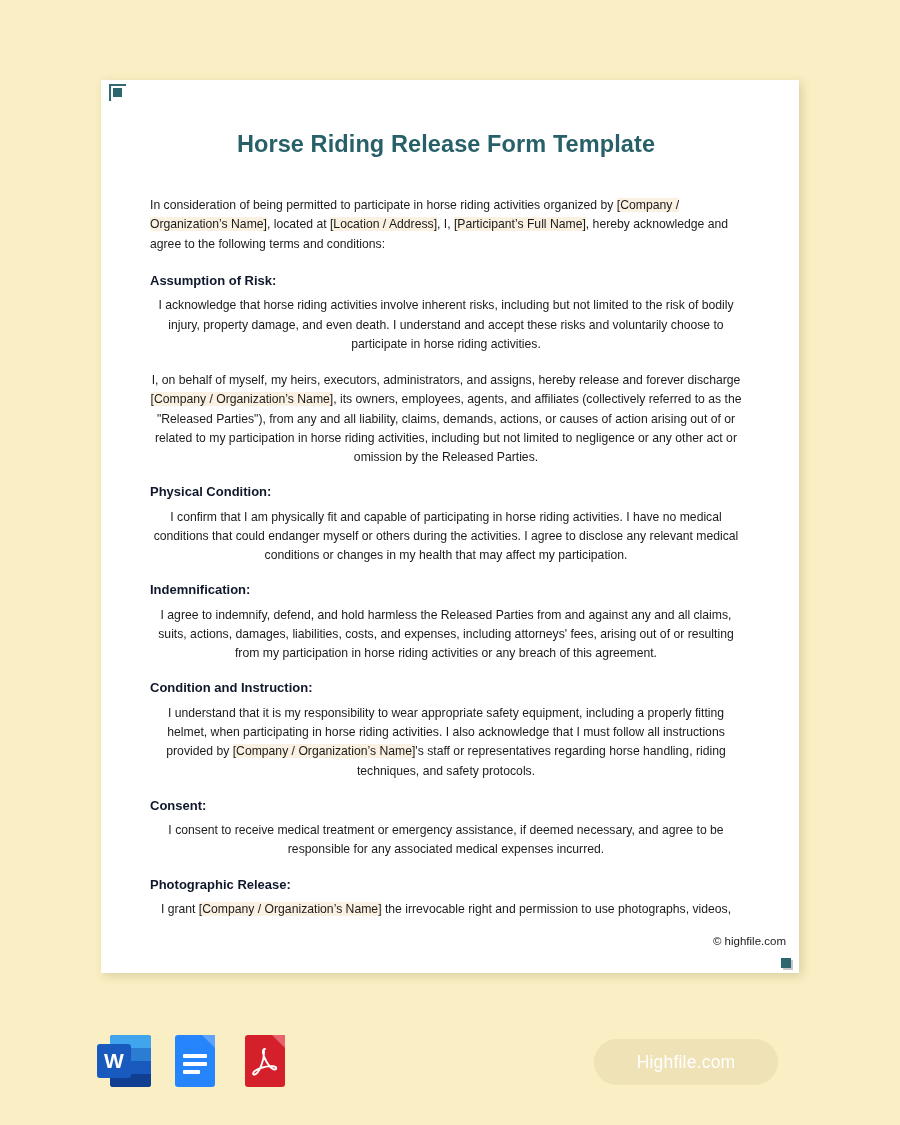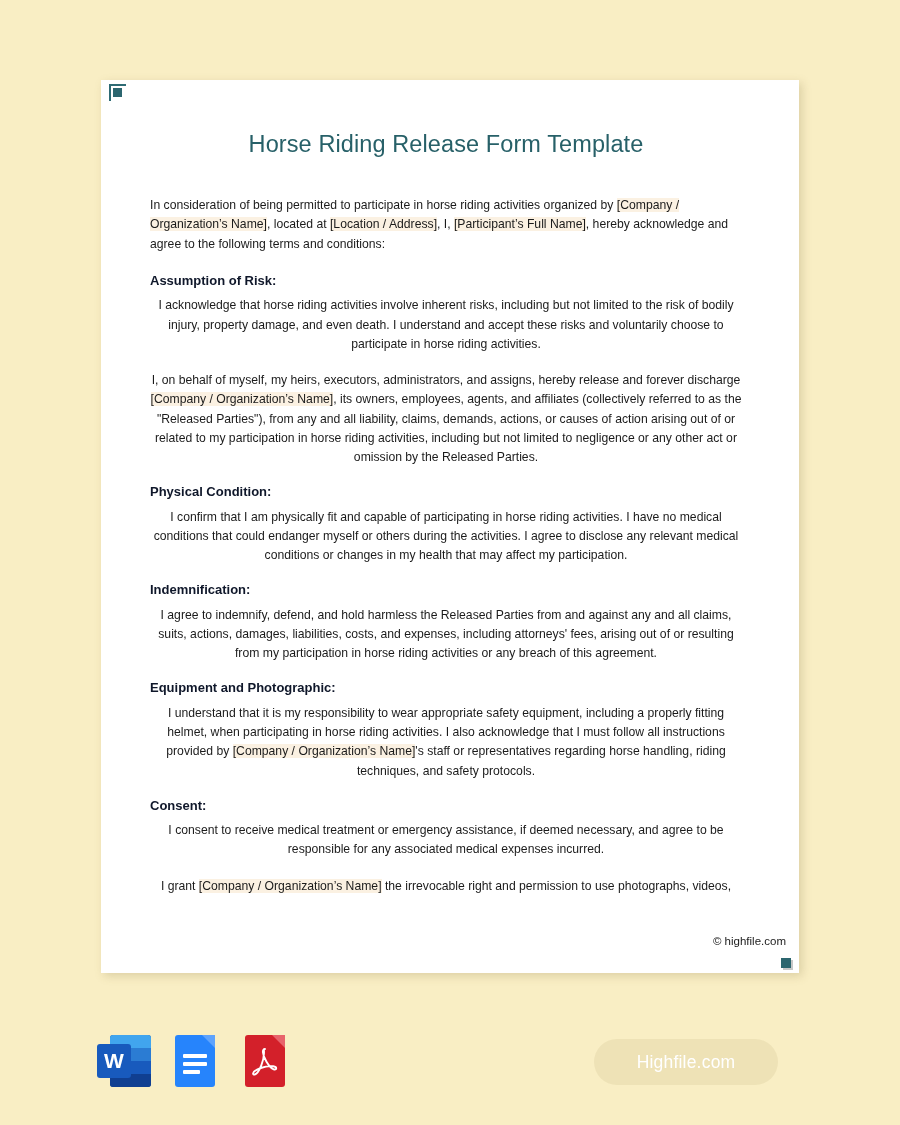--- a/index.html
+++ b/index.html
@@ -59,21 +59,21 @@
   .doc {
     position: absolute;
     left: 49px;
     top: 50px;
     width: 592px;
   }
 
   .doc-title {
     color: #276068;
     font-size: 23.5px;
-    font-weight: normal;
+    font-weight: bold;
     text-align: center;
     letter-spacing: 0.1px;
     margin: 0 0 38px 0;
     line-height: 1.2;
   }
 
   .sec-heading {
     color: #0f172a;
     font-size: 13px;
     font-weight: bold;
@@ -258,28 +258,29 @@
         </div>
         <div class="block">
           <div class="sec-heading">Physical Condition:</div>
           <p class="para"><span>I confirm that I am physically fit and capable of participating in horse riding activities. I have no medical conditions that could endanger myself or others during the activities. I agree to disclose any relevant medical conditions or changes in my health that may affect my participation.</span></p>
         </div>
         <div class="block">
           <div class="sec-heading">Indemnification:</div>
           <p class="para"><span>I agree to indemnify, defend, and hold harmless the Released Parties from and against any and all claims, suits, actions, damages, liabilities, costs, and expenses, including attorneys' fees, arising out of or resulting from my participation in horse riding activities or any breach of this agreement.</span></p>
         </div>
         <div class="block">
-          <div class="sec-heading">Equipment and Photographic:</div>
+          <div class="sec-heading">Condition and Instruction:</div>
           <p class="para"><span>I understand that it is my responsibility to wear appropriate safety equipment, including a properly fitting helmet, when participating in horse riding activities. I also acknowledge that I must follow all instructions provided by </span><span class="ph">[Company / Organization’s Name]</span><span>'s staff or representatives regarding horse handling, riding techniques, and safety protocols.</span></p>
         </div>
         <div class="block">
           <div class="sec-heading">Consent:</div>
           <p class="para"><span>I consent to receive medical treatment or emergency assistance, if deemed necessary, and agree to be responsible for any associated medical expenses incurred.</span></p>
         </div>
         <div class="block">
+          <div class="sec-heading">Photographic Release:</div>
           <p class="para"><span>I grant </span><span class="ph">[Company / Organization’s Name]</span><span> the irrevocable right and permission to use photographs, videos,</span></p>
         </div>
       </div>
   </div>
 
   <div class="doc-footer">© highfile.com</div>
 </div>
 
 <div class="bottom-bar">
 

